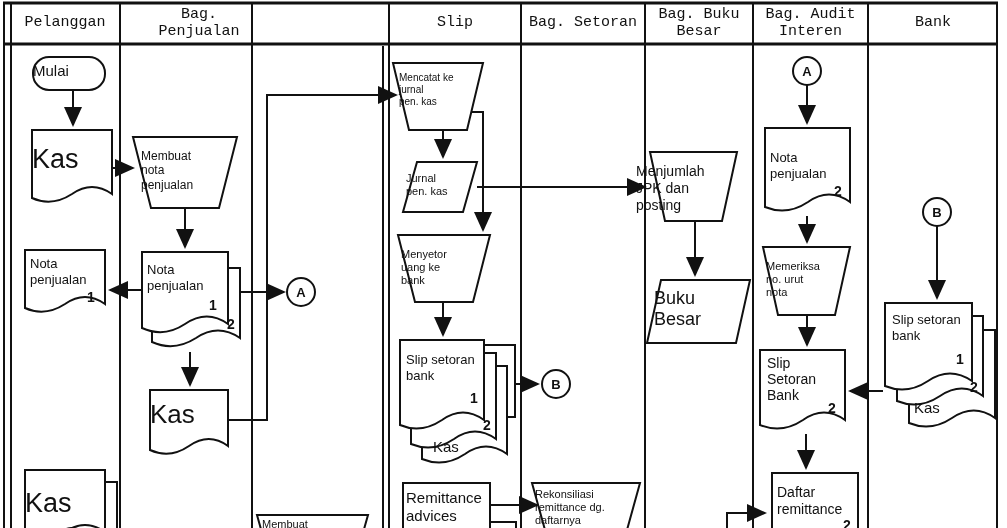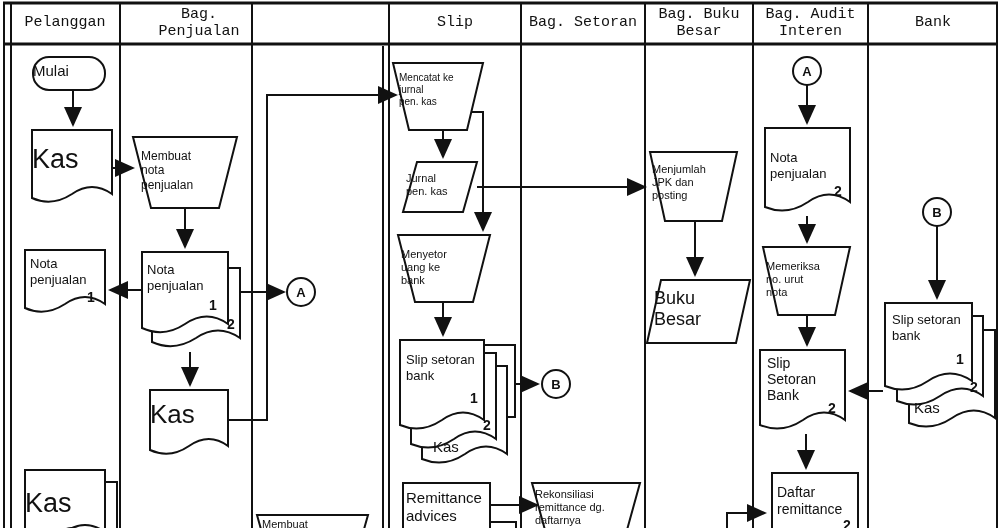--- a/index.html
+++ b/index.html
@@ -155,21 +155,21 @@
   <div class="num" style="left:483px;top:417px">2</div>
   <div class="lbl" style="left:433px;top:438px;width:60px;font-size:15px">Kas</div>
   <div class="lbl" style="left:406px;top:489px;width:82px;font-size:15px">Remittance
 advices</div>
 
   <div class="conn" style="left:542px;top:370px">B</div>
   <div class="lbl" style="left:535px;top:488px;width:102px;font-size:11px">Rekonsiliasi
 remittance dg.
 daftarnya</div>
 
-  <div class="lbl" style="left:652px;top:163px;width:82px;font-size:11px">Menjumlah
+  <div class="lbl" style="left:636px;top:163px;width:82px;font-size:14px">Menjumlah
 JPK dan
 posting</div>
   <div class="lbl" style="left:654px;top:288px;width:88px;font-size:18px;line-height:1.15">Buku
 Besar</div>
 
   <div class="conn" style="left:793px;top:57px">A</div>
   <div class="lbl" style="left:770px;top:150px;width:76px;font-size:13px">Nota
 penjualan</div>
   <div class="num" style="left:834px;top:183px">2</div>
   <div class="lbl" style="left:766px;top:260px;width:84px;font-size:11px">Memeriksa

